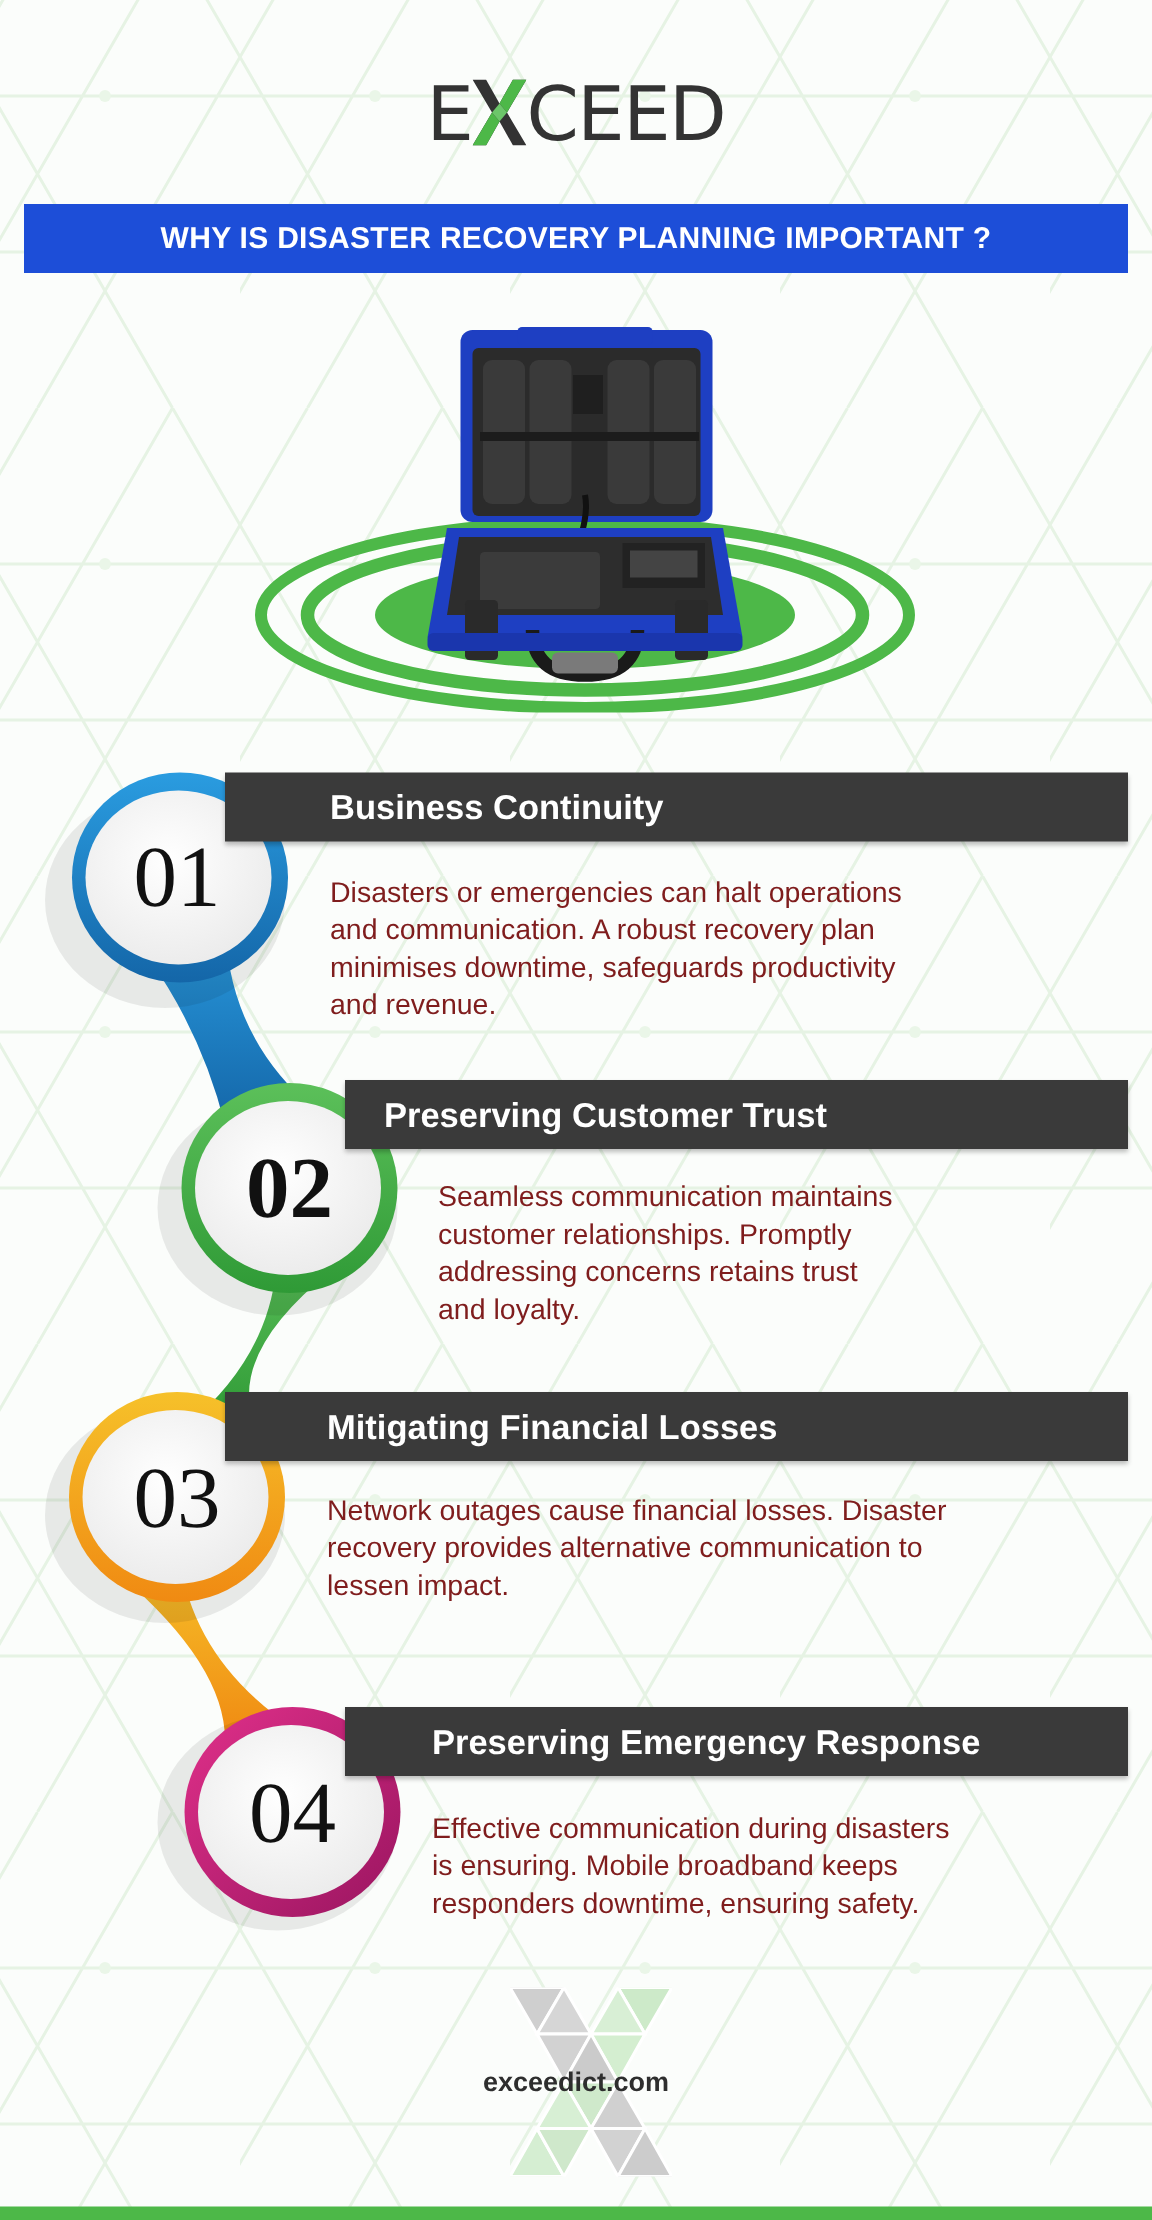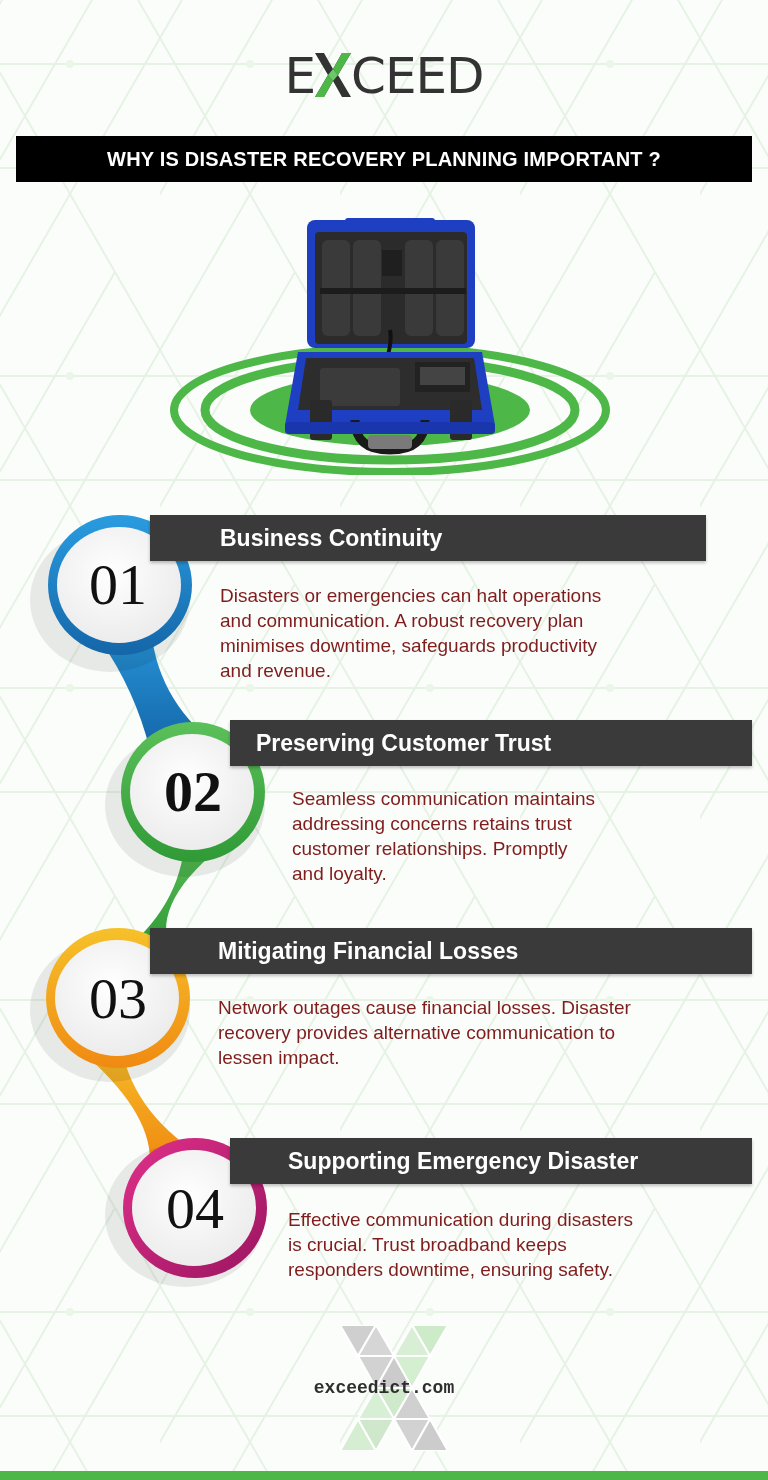--- a/index.html
+++ b/index.html
@@ -10,40 +10,40 @@
   }
   .bg-pattern { position:absolute; inset:0; z-index:0; }
   .abs { position:absolute; }
   .logo {
     left:0; width:768px; top:46px; text-align:center; z-index:2;
     font-family:"DejaVu Sans", sans-serif; font-weight:normal;
     font-size:50px; letter-spacing:-1px; color:#333333; line-height:60px;
   }
   .logo .x { position:relative; display:inline-block; }
   .title-bar {
-    left:16px; top:136px; width:736px; height:46px; background:#000000;
+    left:16px; top:136px; width:736px; height:46px; background:#1d4ed8;
     color:#ffffff; font-weight:bold; font-size:20px; line-height:46px;
     text-align:center; z-index:2; letter-spacing:0.2px;
   }
   .product { left:170px; top:210px; width:440px; height:265px; z-index:2; }
   .heading-bar {
     background:#3a3a3a; color:#ffffff; font-weight:bold; font-size:23px;
     height:46px; line-height:46px; z-index:2; box-shadow:0 2px 3px rgba(0,0,0,0.25);
   }
   .desc {
     color:#7f1d1d; font-size:19px; line-height:25px; z-index:2;
   }
   .ribbon { left:0; top:500px; width:300px; height:800px; z-index:1; }
   .num {
     font-family:"Liberation Serif", serif; font-size:58px; color:#111111;
     text-align:center; z-index:3; line-height:1;
   }
   .footer-url {
     left:0; width:768px; top:1378px; text-align:center; z-index:3;
-    font-family:Liberation Mono, monospace; font-weight:bold; font-size:18px; color:#2e2e2e;
+    font-family:Liberation Sans, sans-serif; font-weight:bold; font-size:18px; color:#2e2e2e;
   }
   .footer-bar { left:0; top:1471px; width:768px; height:9px; background:#4db848; z-index:2; }
 </style>
 </head>
 <body>
 
 <svg class="bg-pattern" width="768" height="1480" viewBox="0 0 768 1480">
   <defs>
     <pattern id="tri" width="180" height="312" patternUnits="userSpaceOnUse" x="-20" y="-40">
       <path d="M0 104 L90 104 L180 104 M0 208 L180 208 M-45 0 L45 156 L135 312 M45 0 L-45 156 M135 0 L45 156 L-45 312 M135 0 L225 156 M225 0 L135 156 L45 312 M45 156 L135 312" stroke="#e6f3e4" stroke-width="2" fill="none"></path>
@@ -142,59 +142,59 @@
   <g>
     <ellipse cx="118" cy="498" rx="72" ry="70" fill="url(#gOrange)"></ellipse>
     <ellipse cx="117" cy="498" rx="62" ry="58" fill="url(#gWhite)"></ellipse>
   </g>
   <g>
     <ellipse cx="195" cy="708" rx="72" ry="70" fill="url(#gPink)"></ellipse>
     <ellipse cx="194" cy="708" rx="62" ry="58" fill="url(#gWhite)"></ellipse>
   </g>
 </svg>
 
-<div class="abs heading-bar" style="left:150px; top:515px; width:556px; padding-left:70px; box-sizing:border-box;">
+<div class="abs heading-bar" style="left:150px; top:515px; width:602px; padding-left:70px; box-sizing:border-box;">
   <span>Business Continuity</span>
 </div>
 <div class="abs num" style="left:58px; top:556px; width:120px;">01</div>
 <div class="abs desc" style="left:220px; top:583px; width:520px;">
   <div>Disasters or emergencies can halt operations</div>
   <div>and communication. A robust recovery plan</div>
   <div>minimises downtime, safeguards productivity</div>
   <div>and revenue.</div>
 </div>
 
 <div class="abs heading-bar" style="left:230px; top:720px; width:522px; padding-left:26px; box-sizing:border-box;">
   <span>Preserving Customer Trust</span>
 </div>
 <div class="abs num" style="left:133px; top:763px; width:120px;font-weight:bold;">02</div>
 <div class="abs desc" style="left:292px; top:786px; width:440px;">
   <div>Seamless communication maintains</div>
+  <div>customer relationships. Promptly</div>
   <div>addressing concerns retains trust</div>
-  <div>customer relationships. Promptly</div>
   <div>and loyalty.</div>
 </div>
 
 <div class="abs heading-bar" style="left:150px; top:928px; width:602px; padding-left:68px; box-sizing:border-box;">
   <span>Mitigating Financial Losses</span>
 </div>
 <div class="abs num" style="left:58px; top:970px; width:120px;">03</div>
 <div class="abs desc" style="left:218px; top:995px; width:540px;">
   <div>Network outages cause financial losses. Disaster</div>
   <div>recovery provides alternative communication to</div>
   <div>lessen impact.</div>
 </div>
 
 <div class="abs heading-bar" style="left:230px; top:1138px; width:522px; padding-left:58px; box-sizing:border-box;">
-  <span>Supporting Emergency Disaster</span>
+  <span>Preserving Emergency Response</span>
 </div>
 <div class="abs num" style="left:135px; top:1180px; width:120px;">04</div>
 <div class="abs desc" style="left:288px; top:1207px; width:460px;">
   <div>Effective communication during disasters</div>
-  <div>is crucial. Trust broadband keeps</div>
+  <div>is ensuring. Mobile broadband keeps</div>
   <div>responders downtime, ensuring safety.</div>
 </div>
 
 <svg class="abs" style="left:340px; top:1325px; z-index:2;" width="108" height="126" viewBox="0 0 108 126">
   <g stroke="#ffffff" stroke-width="2">
     <polygon points="0,0 36,0 18,31" fill="#cfcfcf"></polygon>
     <polygon points="18,31 36,0 54,31" fill="#d6d6d6"></polygon>
     <polygon points="72,0 108,0 90,31" fill="#cdeac9"></polygon>
     <polygon points="54,31 72,0 90,31" fill="#d8efd5"></polygon>
     <polygon points="18,31 54,31 36,63" fill="#d2d2d2"></polygon>

